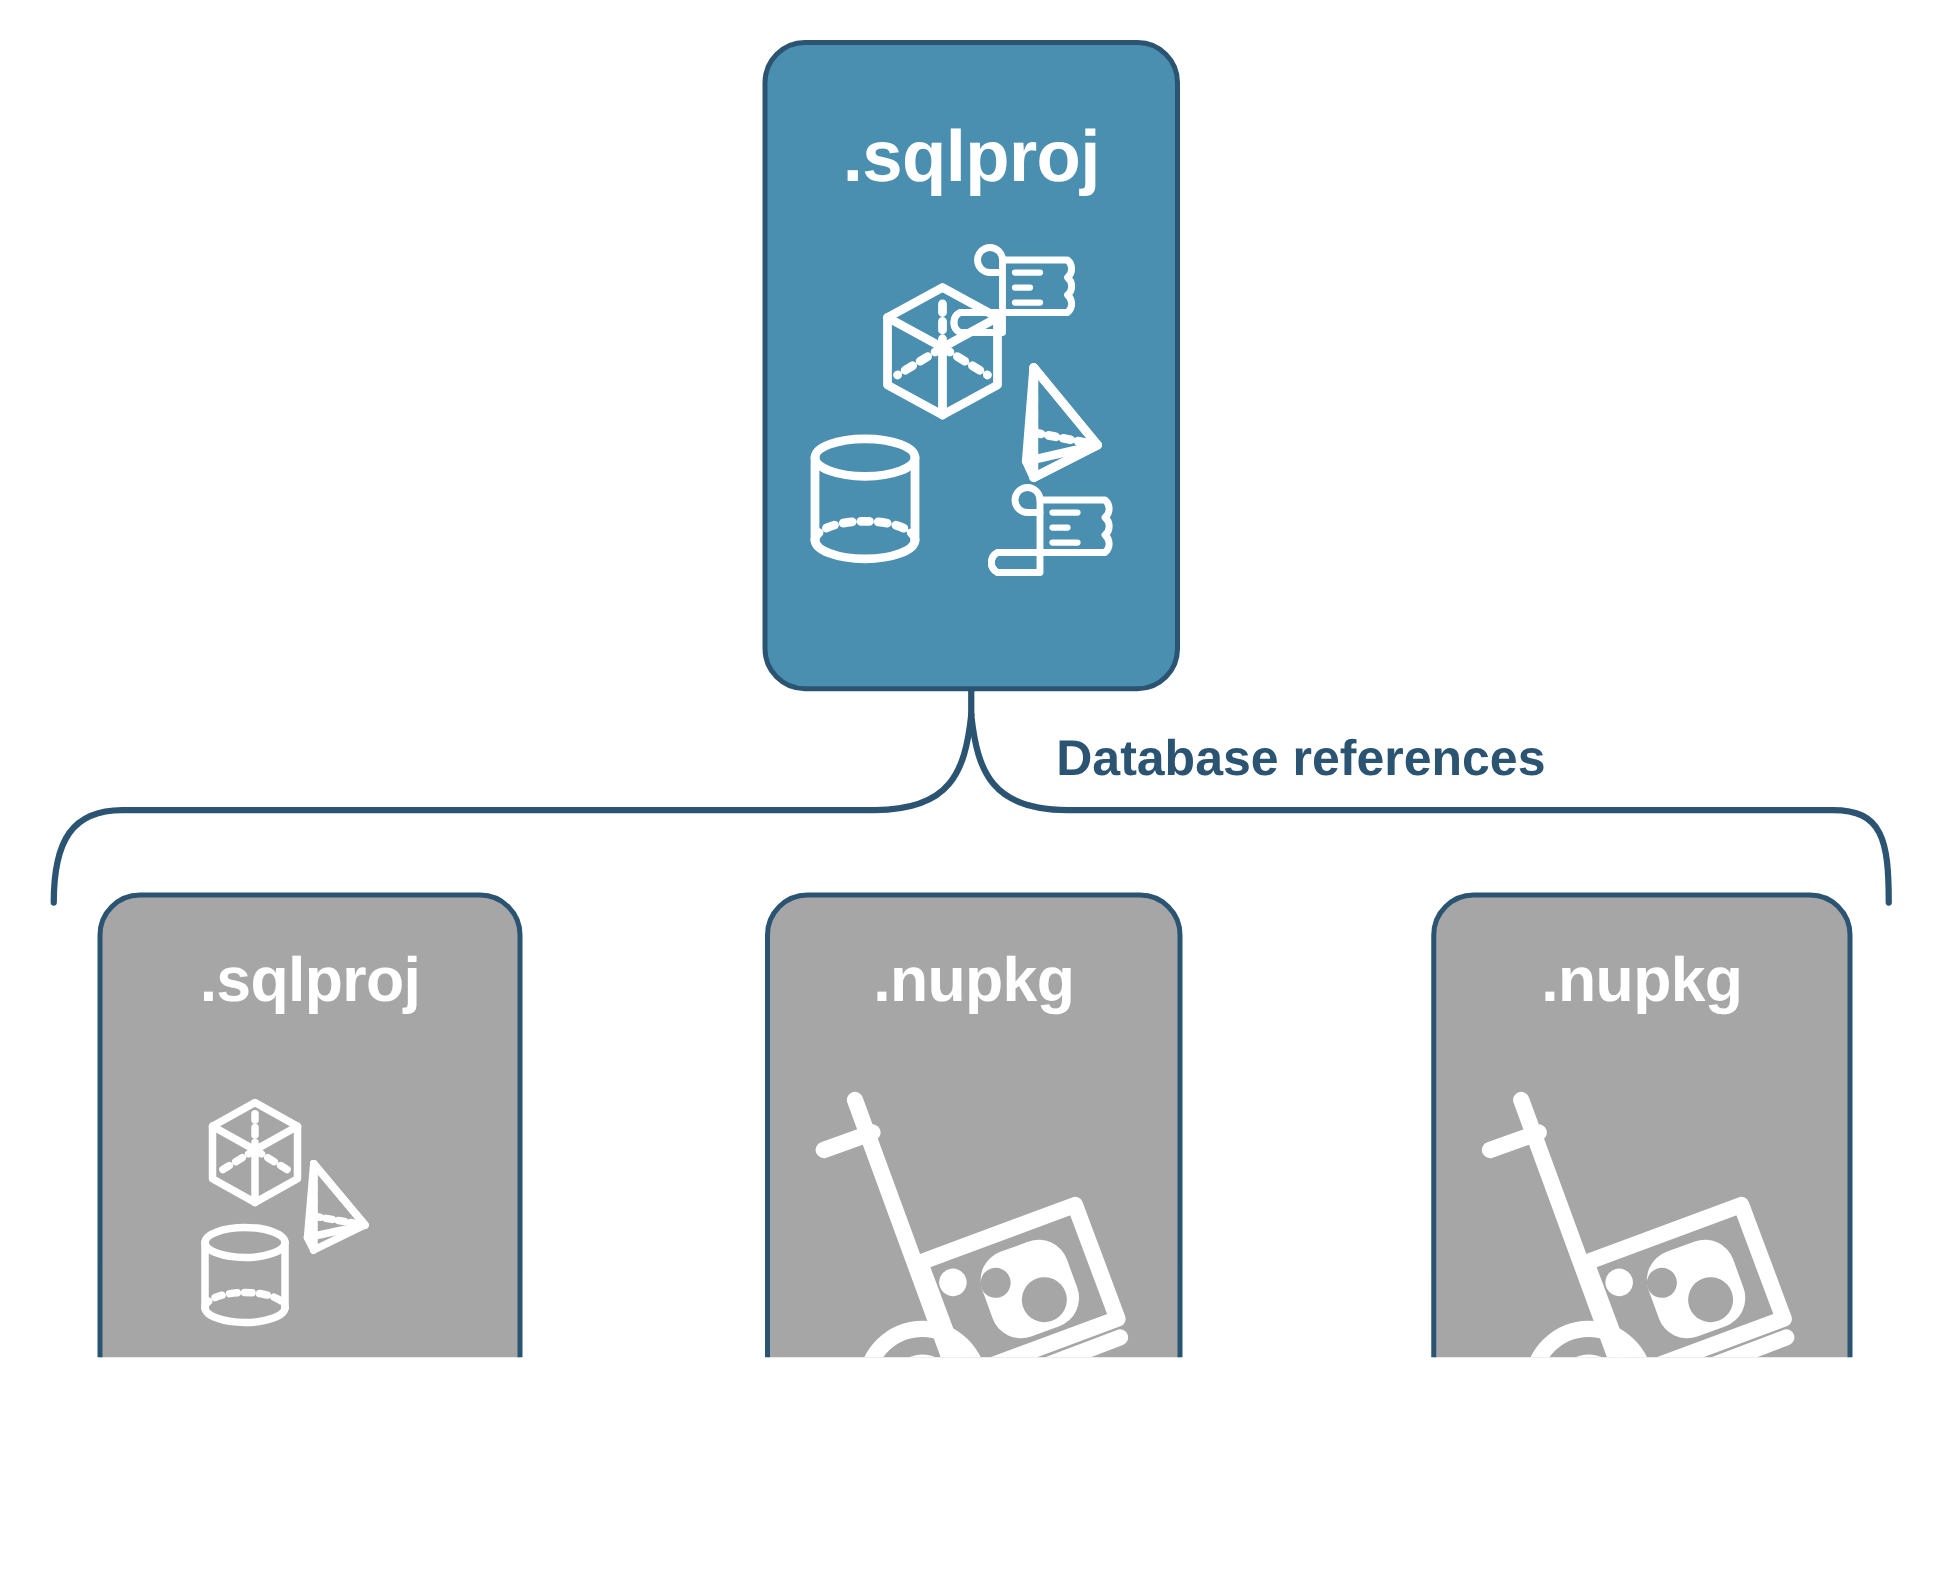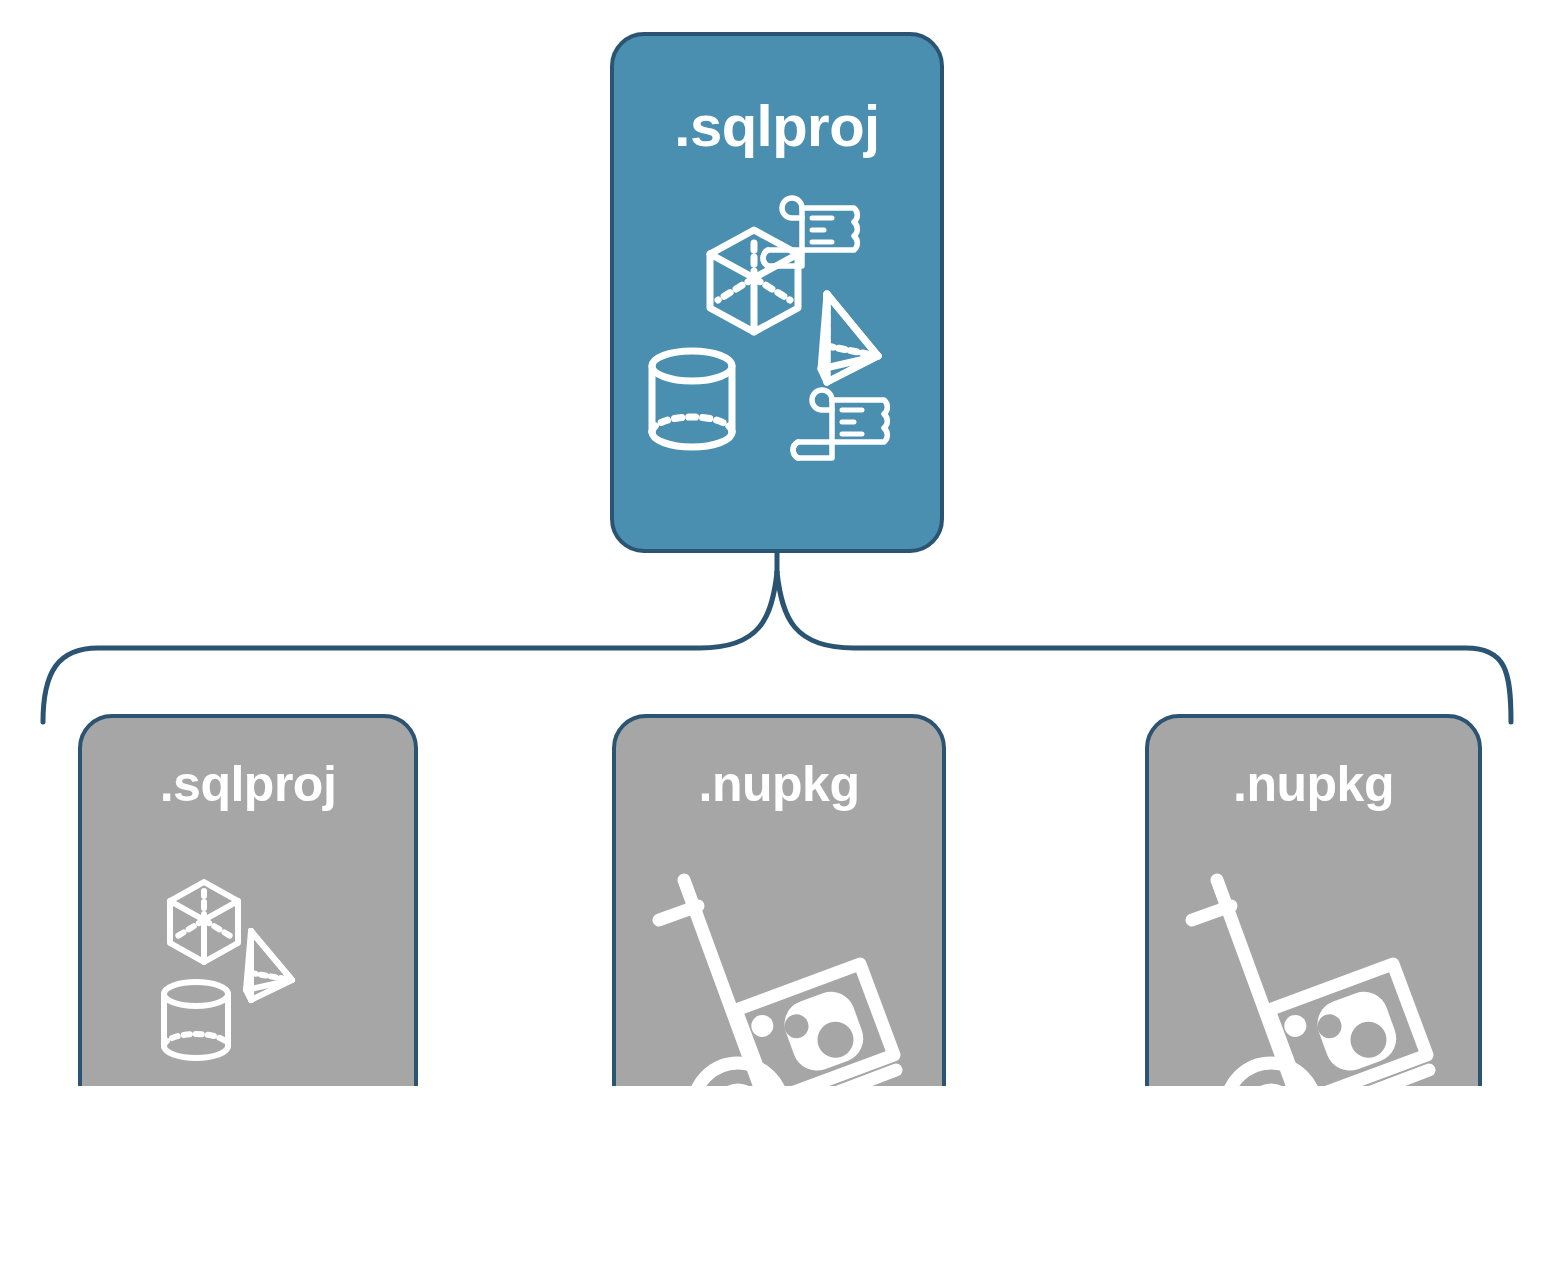--- a/index.html
+++ b/index.html
@@ -118,20 +118,21 @@
     <g stroke="#2B5473" stroke-width="5" fill="none" stroke-linecap="round">
 
       <path d="M777 553 L777 572"></path>
 
       <path d="M777 572 C 772 618, 760 648, 700 648 L 98 648 C 58 648, 43 672, 43 722"></path>
 
       <path d="M777 572 C 782 618, 794 648, 854 648 L 1466 648 C 1506 648, 1511 672, 1511 722"></path>
     </g>
   </svg>
 
+  <div class="brace-label" style="left:845px; top:585px; font-size:40px;">Database references</div>
 
   <div class="card secondary" style="left:78px; top:714px; width:340px; height:519px;">
 
     <div class="card-title" style="top:37px; font-size:50px;">.sqlproj</div>
 
     <div class="card-icons" style="top:140px; height:230px;">
       <svg width="340" height="230" viewBox="0 0 340 230" fill="none">
 
         <g stroke="#ffffff" stroke-width="6" stroke-linejoin="round" stroke-linecap="round" fill="none">
           <path d="M88 43 L122 24 L156 43 L156 85 L122 104 L88 85 Z"></path>

